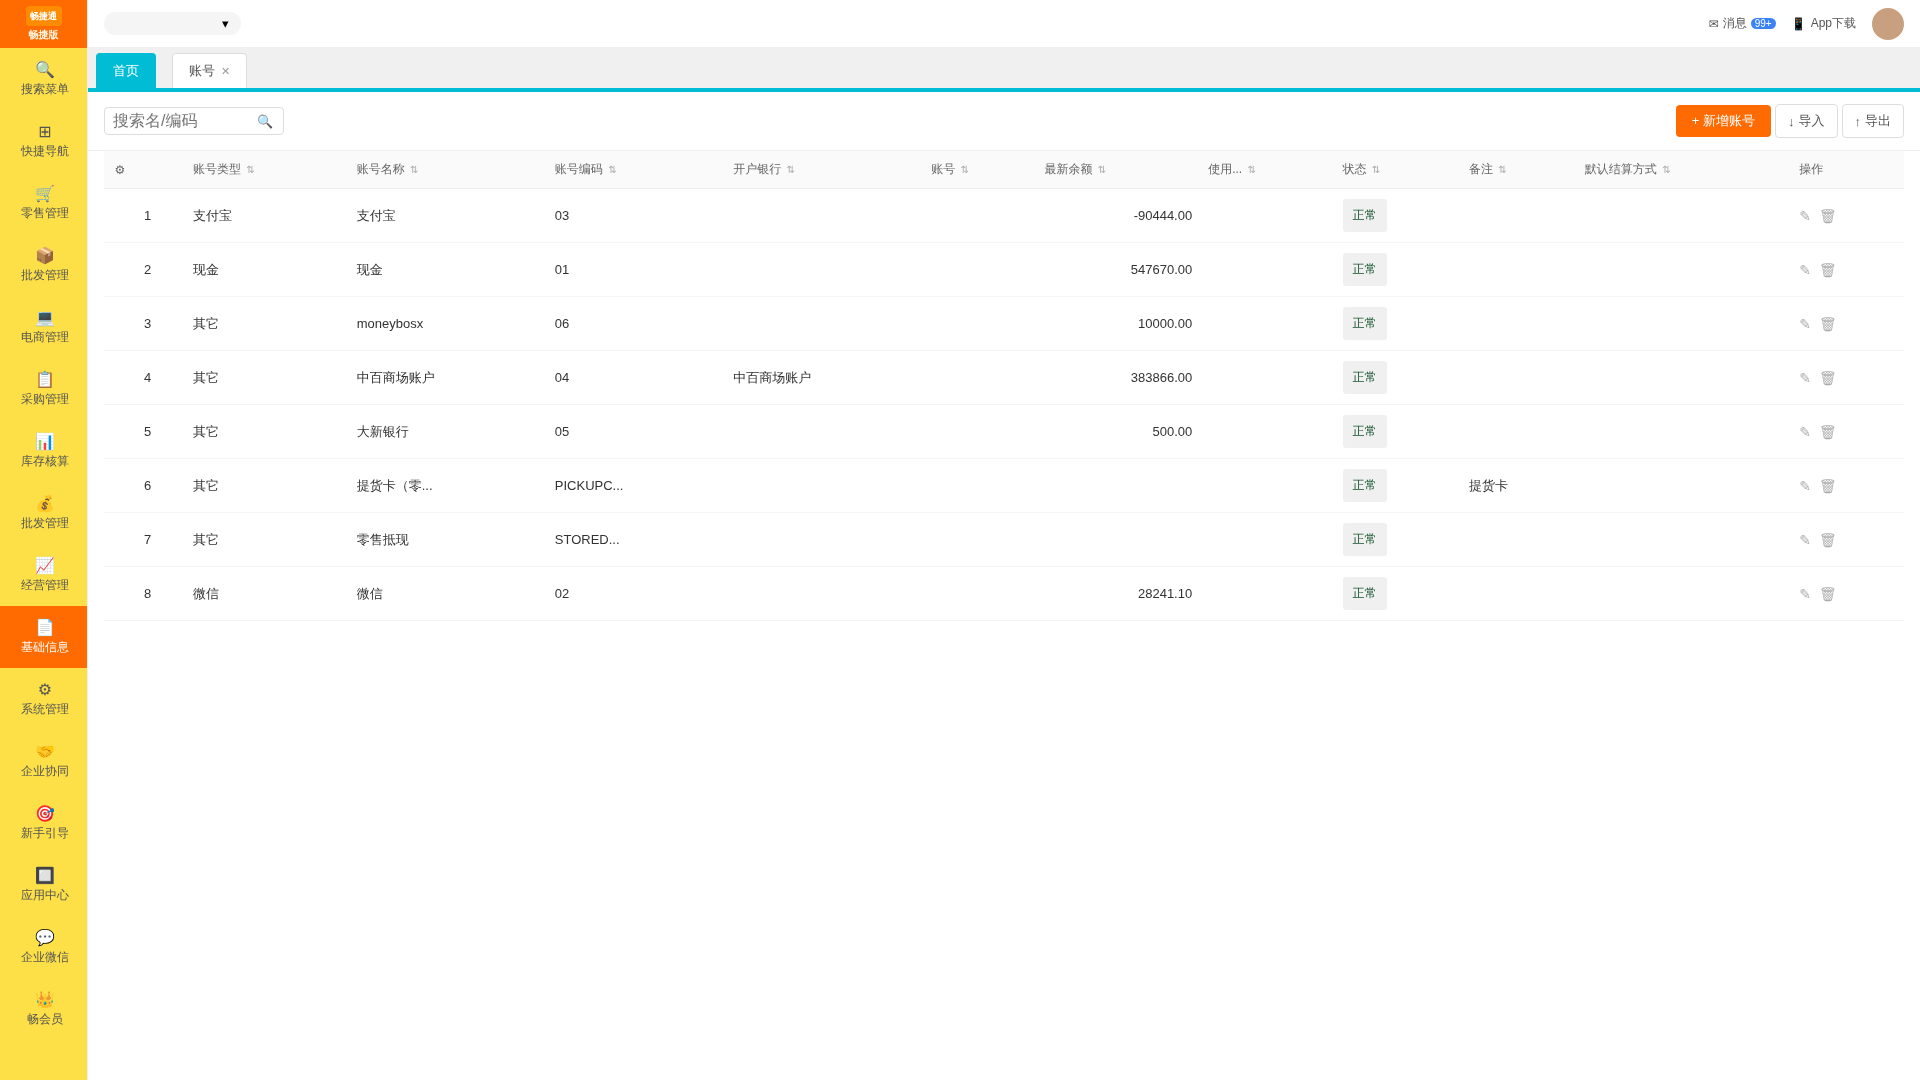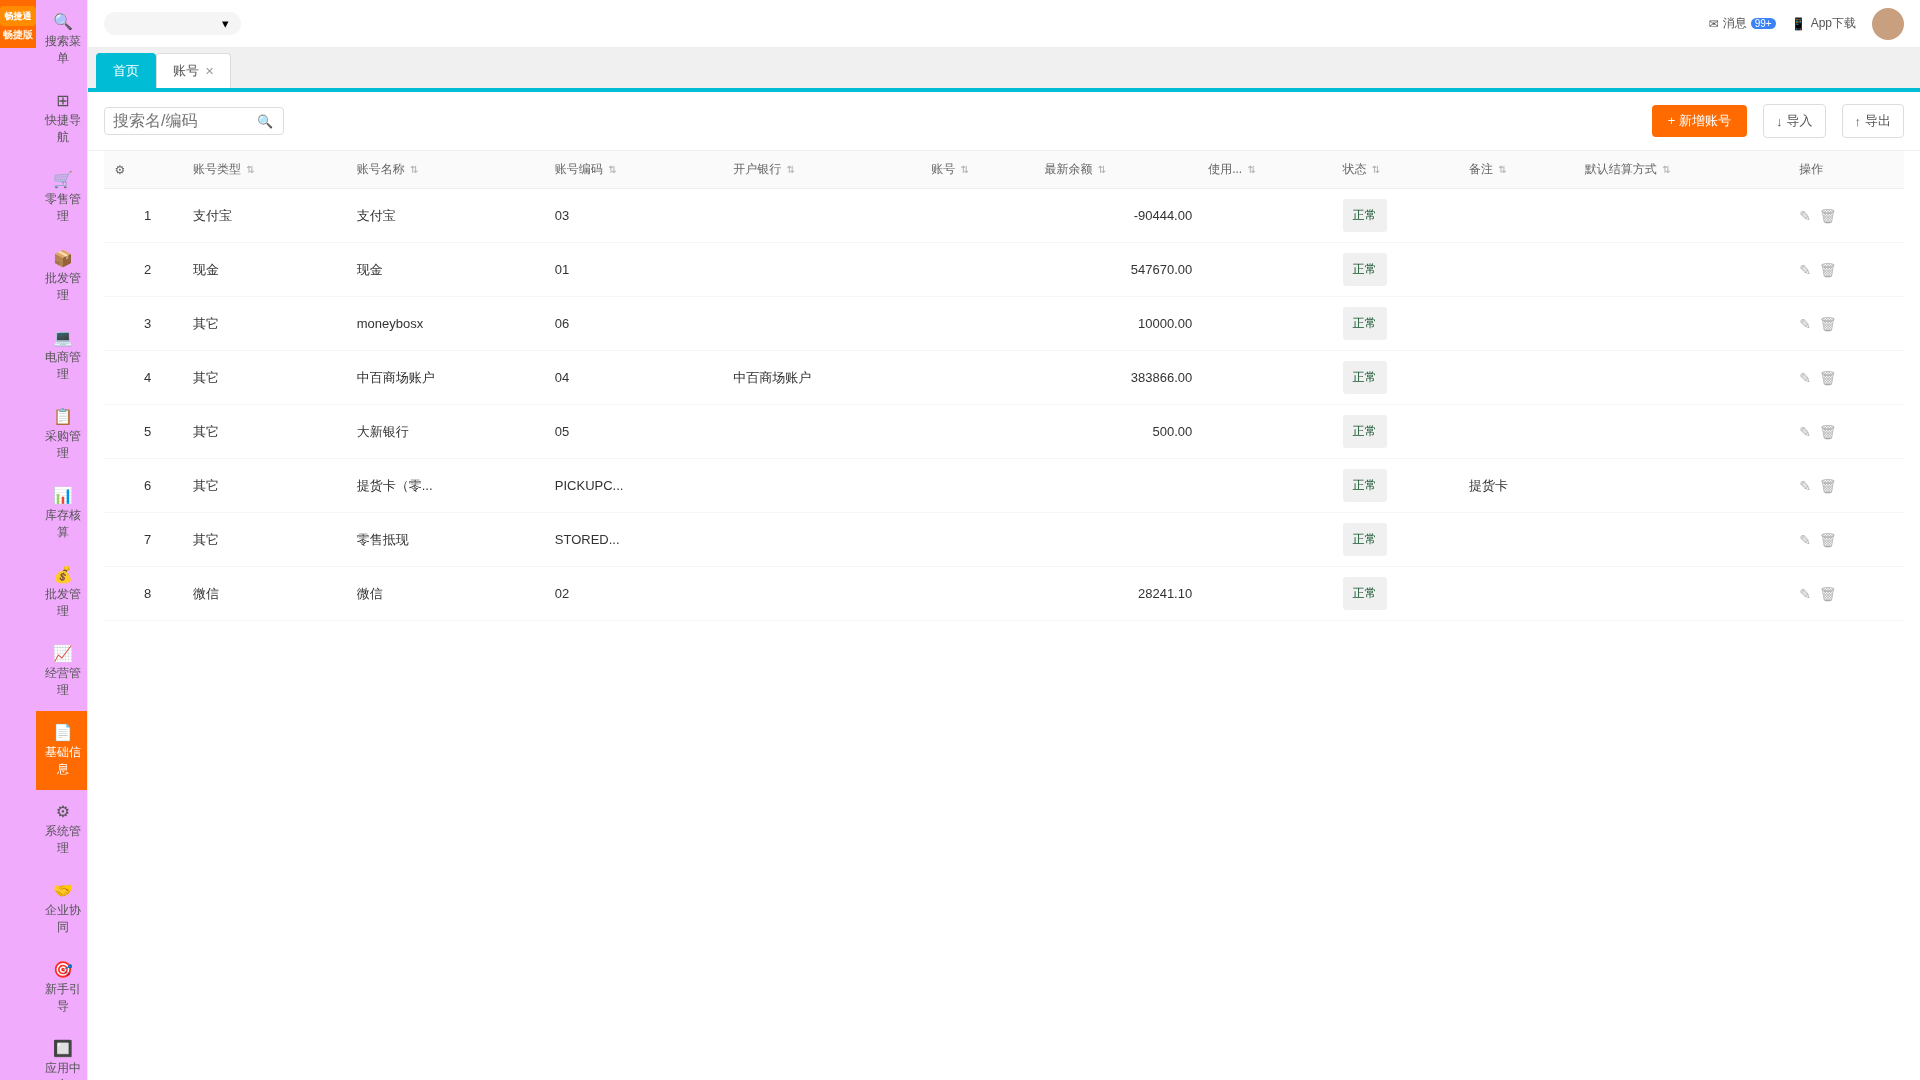--- a/index.html
+++ b/index.html
@@ -1,19 +1,19 @@
 <!DOCTYPE html>
 <html><head>
   <meta charset="utf-8">
   <style>
     * { box-sizing: border-box; margin: 0; padding: 0; }
     body { font-family: 'Microsoft YaHei', Arial, sans-serif; font-size: 13px; background: #f5f5f5; display: flex; height: 1080px; width: 1920px; overflow: hidden; }
 
     
-    .sidebar { width: 88px; background: #f0abfc; display: flex; flex-direction: row; border-right: 1px solid #eee; flex-shrink: 0; }
+    .sidebar { width: 88px; background: #fde047; display: flex; flex-direction: column; border-right: 1px solid #eee; flex-shrink: 0; }
     .sidebar-logo { background: #ff6b00; height: 48px; display: flex; align-items: center; justify-content: center; color: #fff; font-size: 12px; font-weight: bold; }
     .sidebar-logo-inner { display: flex; flex-direction: column; align-items: center; }
     .logo-icon { width: 36px; height: 20px; background: #ff8c00; border-radius: 4px; display: flex; align-items: center; justify-content: center; font-size: 10px; color: #fff; margin-bottom: 2px; }
     .sidebar-brand { font-size: 10px; color: #fff5e0; }
     .sidebar-nav { display: flex; flex-direction: column; flex: 1; }
     .sidebar-item { padding: 12px 4px; text-align: center; cursor: pointer; color: #555; font-size: 12px; border-left: 3px solid transparent; }
     .sidebar-item.active { background: #ff6b00; color: #fff; border-left: 3px solid #ff6b00; }
     .sidebar-item-icon { font-size: 16px; margin-bottom: 2px; }
 
     
@@ -24,33 +24,33 @@
     .topbar-left { display: flex; align-items: center; gap: 12px; }
     .topbar-search { display: flex; align-items: center; background: #f5f5f5; border-radius: 16px; padding: 4px 12px; gap: 6px; }
     .topbar-search input { border: none; background: transparent; outline: none; font-size: 12px; width: 100px; }
     .topbar-right { display: flex; align-items: center; gap: 16px; }
     .topbar-btn { display: flex; align-items: center; gap: 4px; font-size: 12px; color: #555; cursor: pointer; }
     .badge { background: #3b82f6; color: #fff; border-radius: 8px; font-size: 10px; padding: 0 4px; min-width: 16px; text-align: center; }
     .avatar { width: 32px; height: 32px; border-radius: 50%; background: #ddd; }
 
     
     .tabbar { height: 40px; background: #f0f0f0; display: flex; align-items: flex-end; padding: 0 8px; flex-shrink: 0; }
-    .tab { display: flex; align-items: center; gap: 6px; padding: 8px 16px; background: #fff; border-radius: 4px 4px 0 0; font-size: 13px; cursor: pointer; color: #555; margin-right: 0; border: 1px solid #ddd; border-bottom: none; }
+    .tab { display: flex; align-items: center; gap: 6px; padding: 8px 16px; background: #fff; border-radius: 4px 4px 0 0; font-size: 13px; cursor: pointer; color: #555; margin-right: 16px; border: 1px solid #ddd; border-bottom: none; }
     .tab.home { background: #00bcd4; color: #fff; border-color: #00bcd4; }
     .tab-close { color: #999; font-size: 11px; cursor: pointer; }
 
     
     .content { flex: 1; background: #fff; display: flex; flex-direction: column; overflow: hidden; }
 
     
     .toolbar { display: flex; align-items: center; justify-content: space-between; padding: 12px 16px; border-bottom: 1px solid #eee; }
     .toolbar-left { display: flex; align-items: center; gap: 8px; }
     .search-box { display: flex; align-items: center; border: 1px solid #ddd; border-radius: 4px; padding: 4px 8px; gap: 4px; width: 180px; }
     .search-box input { border: none; outline: none; font-size: 16px; width: 140px; }
-    .toolbar-right { display: flex; align-items: center; gap: 16px; }
+    .toolbar-right { display: flex; align-items: center; gap: 4px; }
     .btn-add { background: #ff6b00; color: #fff; border: none; border-radius: 4px; padding: 7px 16px; cursor: pointer; font-size: 13px; display: flex; align-items: center; gap: 4px; }
     .btn-outline { background: #fff; color: #555; border: 1px solid #ddd; border-radius: 4px; padding: 7px 12px; cursor: pointer; font-size: 13px; display: flex; align-items: center; gap: 4px; }
 
     
     .table-container { flex: 1; overflow-y: auto; padding: 0 16px; }
     table { width: 100%; border-collapse: collapse; }
     thead tr { background: #fafafa; }
     th { text-align: left; padding: 10px 8px; font-size: 12px; color: #666; font-weight: 500; border-bottom: 1px solid #eee; white-space: nowrap; }
     th .sort-icon { color: #aaa; font-size: 10px; margin-left: 2px; }
     td { padding: 10px 8px; font-size: 13px; color: #333; border-bottom: 1px solid #f5f5f5; white-space: nowrap; }

